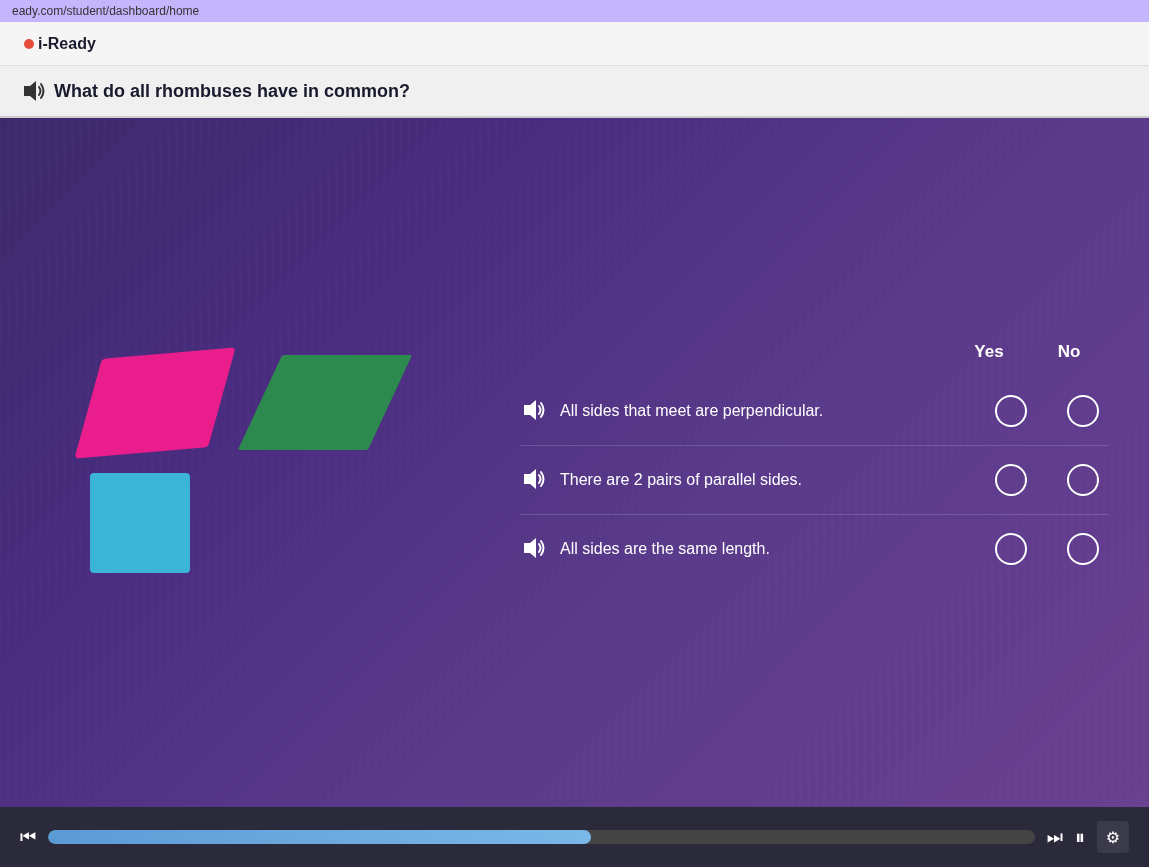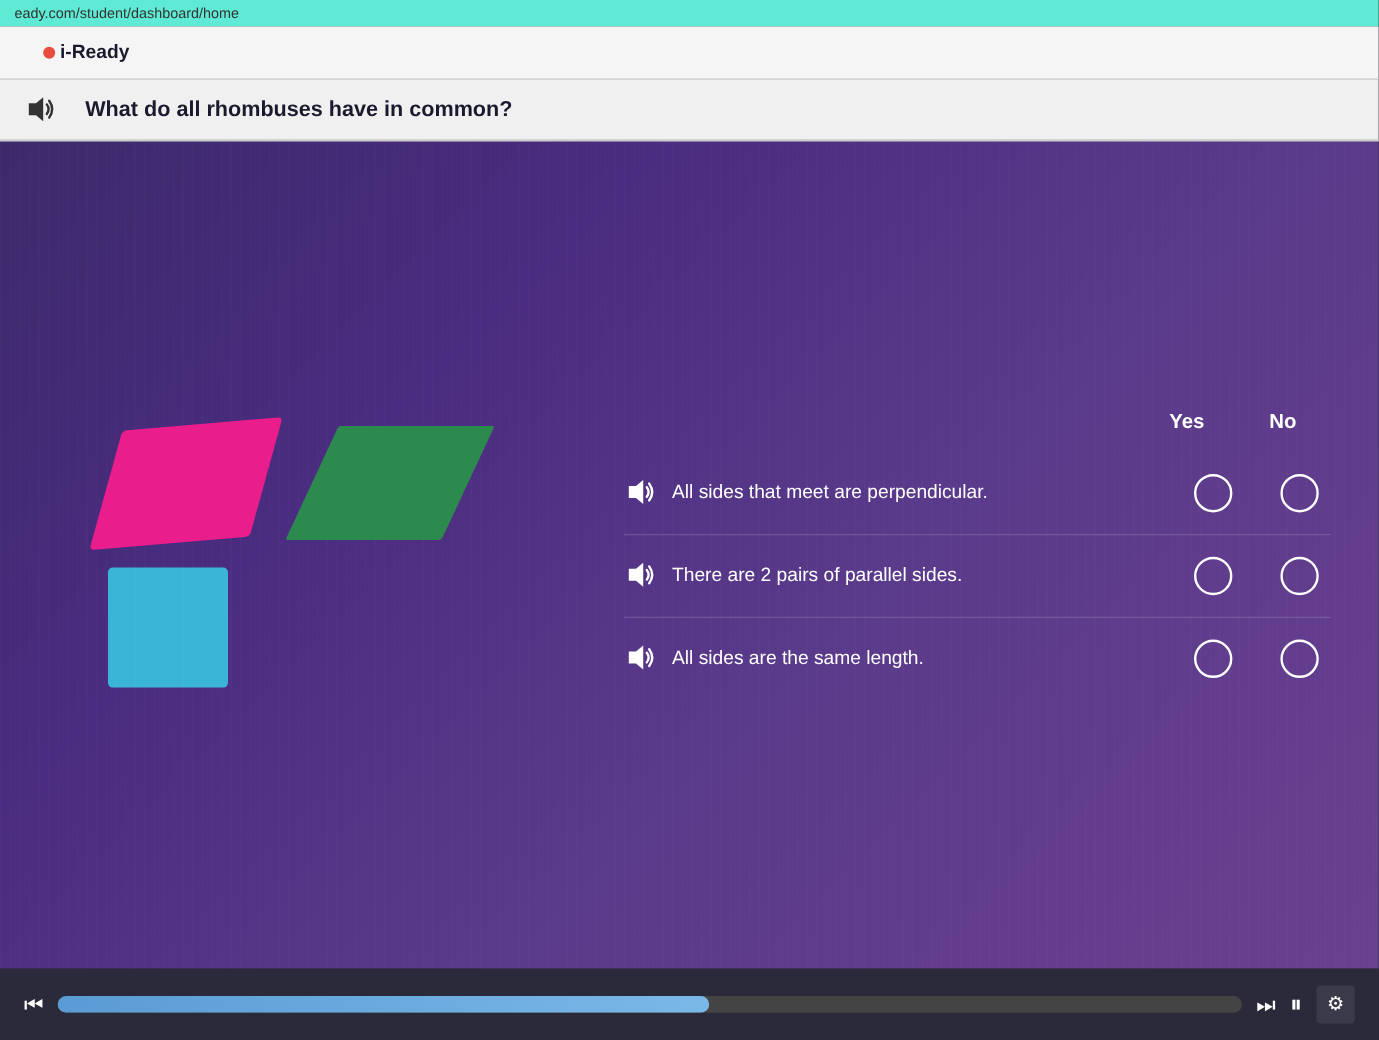--- a/index.html
+++ b/index.html
@@ -6,35 +6,35 @@
     body {
       width: 1149px;
       height: 867px;
       background: #2a2a3a;
       font-family: Arial, sans-serif;
       overflow: hidden;
     }
 
     
     .browser-bar {
-      background: #5eead4;
+      background: #c4b5fd;
       padding: 4px 12px;
       font-size: 12px;
       color: #333;
       height: 22px;
       display: flex;
       align-items: center;
     }
 
     
     .app-header {
       background: #f5f5f5;
       display: flex;
       align-items: center;
-      padding: 8px 36px;
+      padding: 8px 24px;
       height: 44px;
       border-bottom: 1px solid #ddd;
     }
 
     .iready-logo {
       display: flex;
       align-items: center;
       gap: 4px;
       font-size: 16px;
       font-weight: bold;
@@ -55,21 +55,21 @@
       font-size: 15px;
       color: #333;
     }
 
     
     .question-bar {
       background: #f0f0f0;
       padding: 12px 20px;
       display: flex;
       align-items: center;
-      gap: 23px;
+      gap: 6px;
       height: 52px;
       border-bottom: 2px solid #ccc;
     }
 
     .question-text {
       font-size: 18px;
       font-weight: bold;
       color: #1a1a2e;
     }
 

